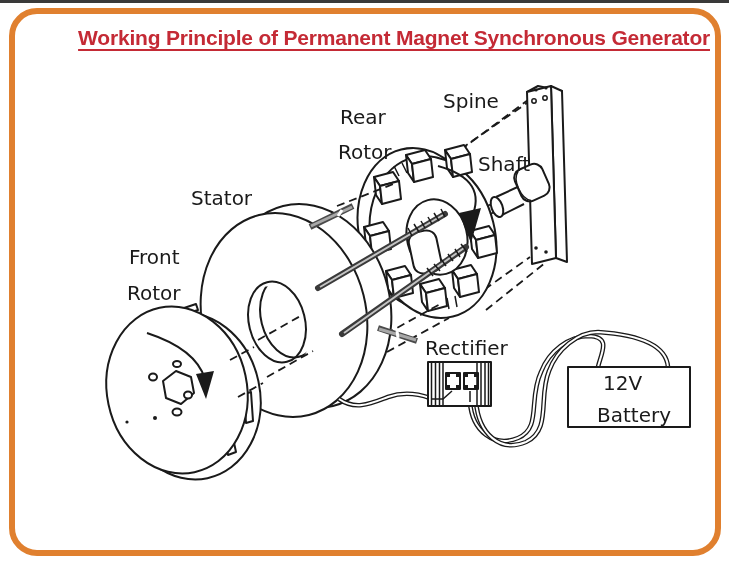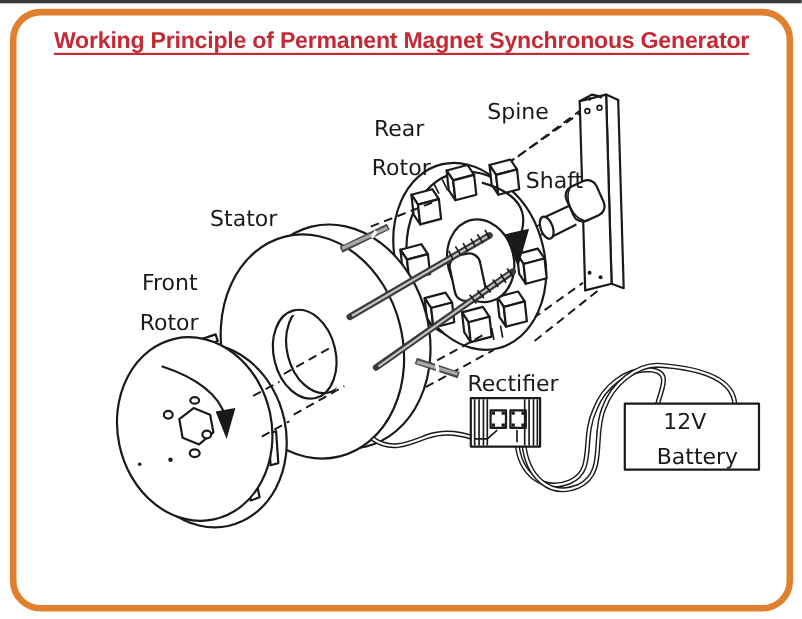--- a/index.html
+++ b/index.html
@@ -1,21 +1,21 @@
 <!DOCTYPE html>
 <html style="--frame: #E0802F; --title: #C42A35; --ink: #1A1A1A;"><head>
 <meta charset="utf-8">
 <style>
   html,body{margin:0;padding:0;background:#fff;}
   .stage{position:relative;width:729px;height:563px;background:#fff;overflow:hidden;
          font-family:"DejaVu Sans",sans-serif;}
   .topbar{position:absolute;left:0;top:0;width:729px;height:3px;background:#3a3a3a;}
   .frame{position:absolute;left:9px;top:8px;width:700px;height:536px;
          border:6px solid var(--frame,#E0802F);border-radius:28px;}
-  .title{position:absolute;left:20px;top:26px;width:690px;text-align:center;
+  .title{position:absolute;left:20px;top:26px;width:690px;text-align:right;
          font-family:"Liberation Sans","DejaVu Sans",sans-serif;
          font-weight:bold;font-size:21px;letter-spacing:-0.2px;
          color:var(--title,#C42A35);text-decoration:underline;
          text-decoration-thickness:2px;text-underline-offset:4px;}
   svg{position:absolute;left:0;top:0;}
   .ln{fill:none;stroke:var(--ink,#1a1a1a);stroke-width:2;stroke-linejoin:round;}
   .fw{fill:#fff;stroke:var(--ink,#1a1a1a);stroke-width:2;stroke-linejoin:round;}
   .fb{fill:var(--ink,#1a1a1a);stroke:none;}
   .thin{fill:none;stroke:var(--ink,#1a1a1a);stroke-width:1.5;}
   .dash{fill:none;stroke:var(--ink,#1a1a1a);stroke-width:1.8;stroke-dasharray:8 5;}

